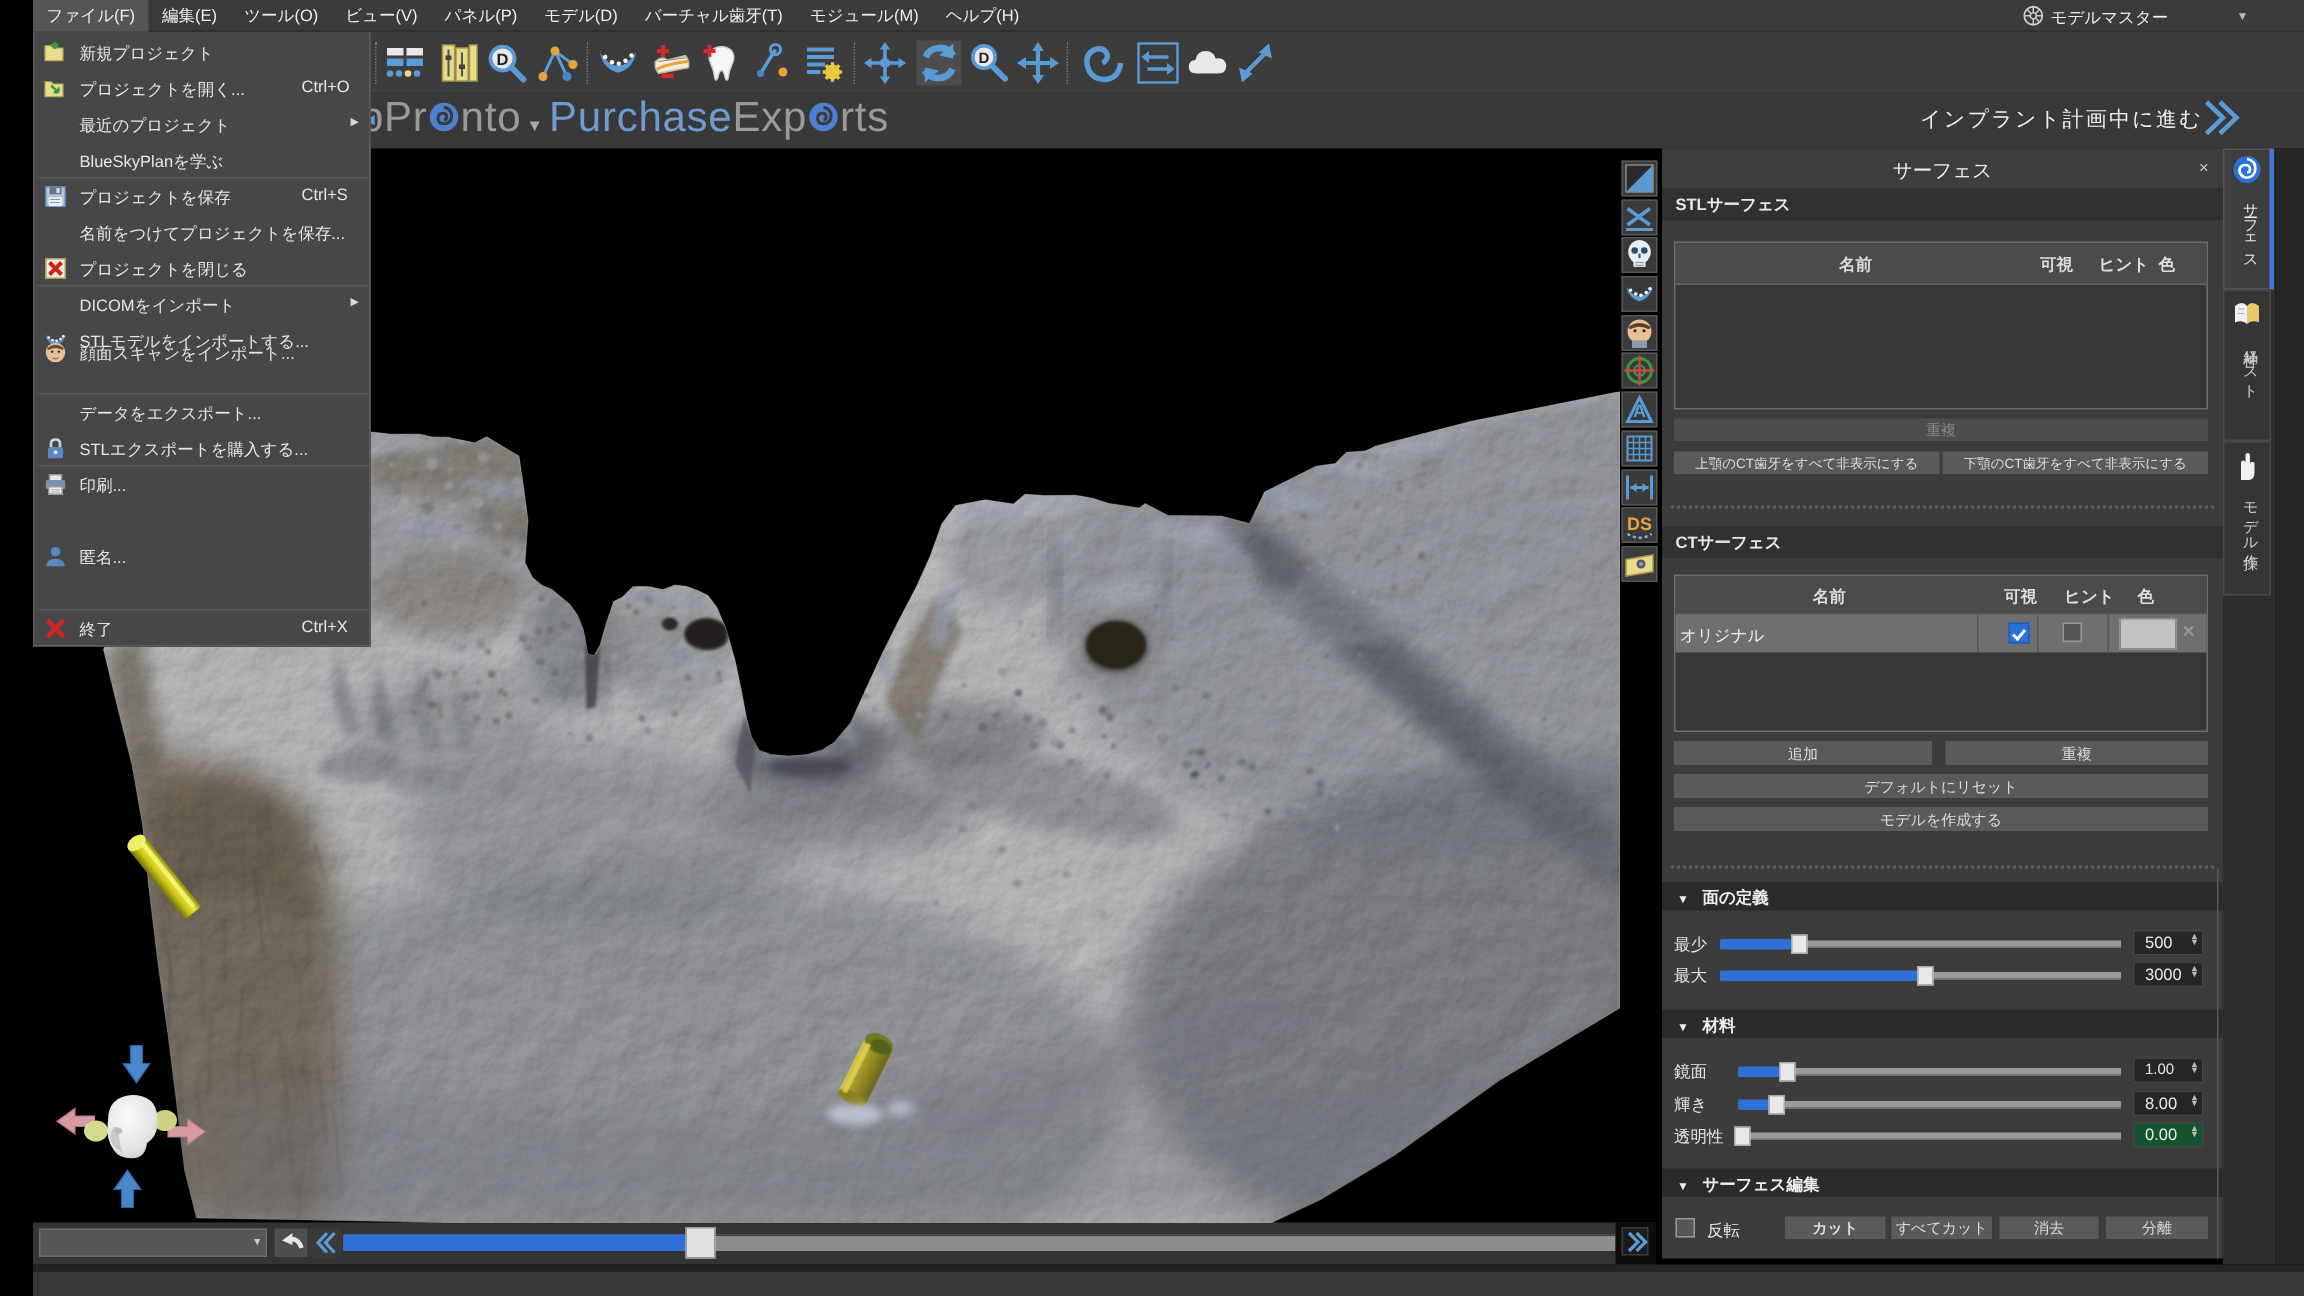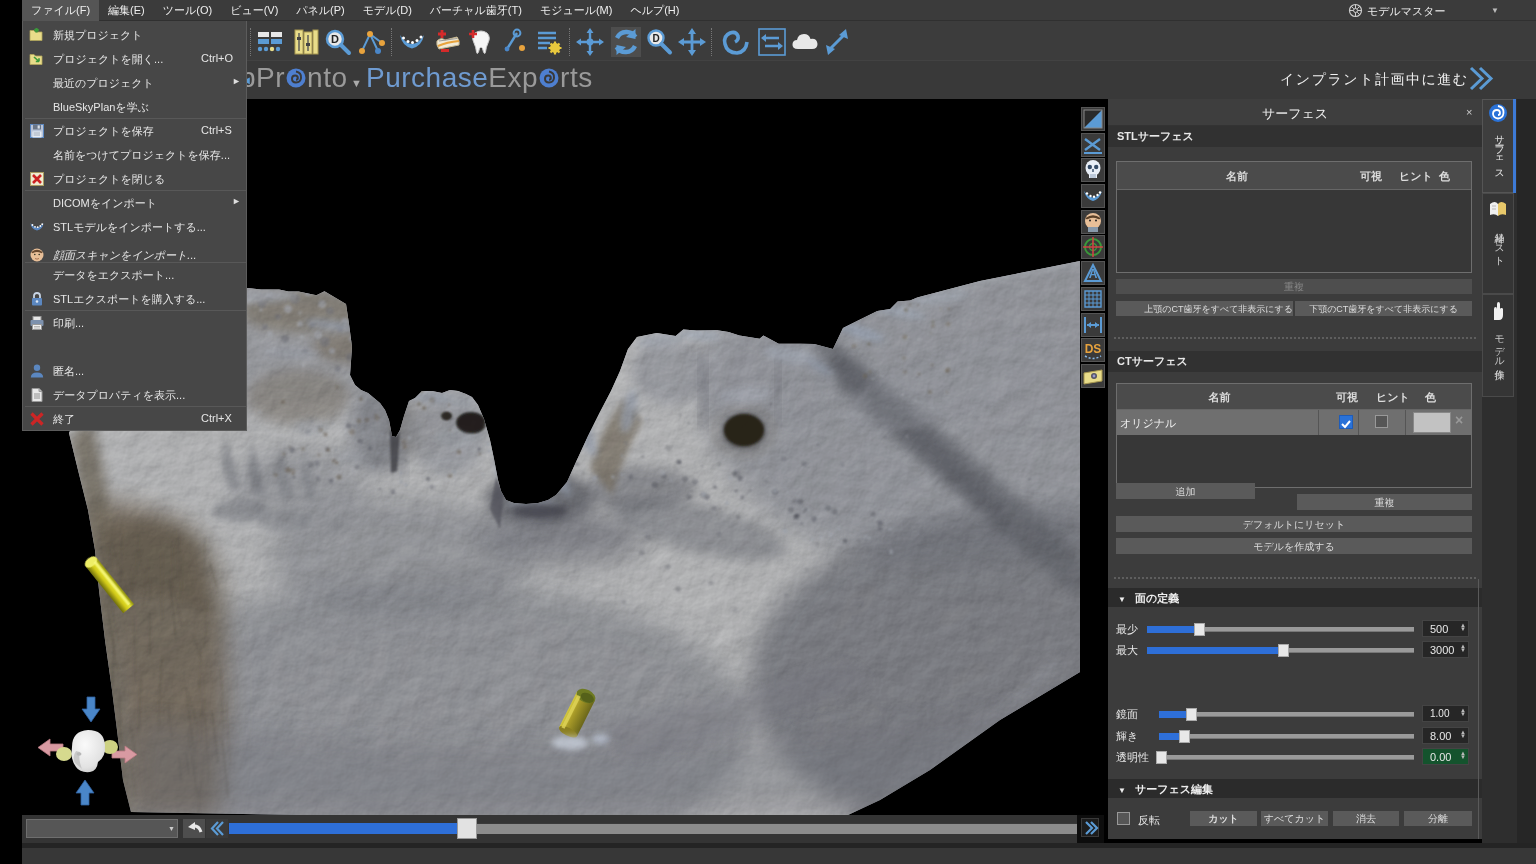--- a/index.html
+++ b/index.html
@@ -812,59 +812,60 @@
 <div class="abs" style="left:0;top:6px;width:374px;text-align:center;font-size:13px;color:#f0f0f0;">サーフェス</div>
 <div class="abs" style="left:358px;top:7px;font-size:11px;color:#ccc;">×</div>
 <div class="abs" style="left:0;top:27px;width:374px;height:21px;background:#313131;color:#e8e8e8;font-size:11px;font-weight:bold;padding:3px 0 0 9px;">STLサーフェス</div>
 <div class="abs" style="left:8px;top:62px;width:356px;height:112px;background:#373737;border:1px solid #6e6e6e;"></div>
 <div class="abs" style="left:9px;top:63px;width:354px;height:28px;background:#4b4b4b;border-bottom:1px solid #666;"></div>
 <div class="abs" style="left:9px;top:70px;width:240px;text-align:center;font-size:11px;color:#ddd;font-weight:bold;">名前</div>
 <div class="abs" style="left:252px;top:70px;font-size:11px;color:#ddd;font-weight:bold;">可視</div>
 <div class="abs" style="left:291px;top:70px;font-size:11px;color:#ddd;font-weight:bold;">ヒント</div>
 <div class="abs" style="left:331px;top:70px;font-size:11px;color:#ddd;font-weight:bold;">色</div>
 <div class="btn" style="left:8px;top:180px;width:356px;height:15px;background:#4e4e4e;color:#888;font-size:10px;padding-top:1px;">重複</div>
-<div class="btn" style="left:8px;top:202px;width:177px;height:15px;font-size:9px;padding-top:2px;text-align:right;">上顎のCT歯牙をすべて非表示にする</div>
+<div class="btn" style="left:8px;top:202px;width:177px;height:15px;font-size:9px;padding-top:2px;">上顎のCT歯牙をすべて非表示にする</div>
 <div class="btn" style="left:187px;top:202px;width:177px;height:15px;font-size:9px;padding-top:2px;">下顎のCT歯牙をすべて非表示にする</div>
 <div class="abs" style="left:6px;top:238px;width:362px;height:0;border-top:2px dotted #5e5e5e;"></div>
 <div class="abs" style="left:0;top:252px;width:374px;height:21px;background:#313131;color:#e8e8e8;font-size:11px;font-weight:bold;padding:3px 0 0 9px;">CTサーフェス</div>
 <div class="abs" style="left:8px;top:284px;width:356px;height:105px;background:#373737;border:1px solid #6e6e6e;"></div>
 <div class="abs" style="left:9px;top:285px;width:354px;height:26px;background:#4b4b4b;border-bottom:1px solid #666;"></div>
 <div class="abs" style="left:9px;top:291px;width:205px;text-align:center;font-size:11px;color:#ddd;font-weight:bold;">名前</div>
 <div class="abs" style="left:228px;top:291px;font-size:11px;color:#ddd;font-weight:bold;">可視</div>
 <div class="abs" style="left:268px;top:291px;font-size:11px;color:#ddd;font-weight:bold;">ヒント</div>
 <div class="abs" style="left:317px;top:291px;font-size:11px;color:#ddd;font-weight:bold;">色</div>
 <div class="abs" style="left:9px;top:311px;width:354px;height:25px;background:#6f6f6f;"></div>
 <div class="abs" style="left:12px;top:317px;font-size:11px;color:#f0f0f0;">オリジナル</div>
 <div class="abs" style="left:210px;top:311px;width:1px;height:25px;background:#555;"></div>
 <div class="abs" style="left:250px;top:311px;width:1px;height:25px;background:#555;"></div>
 <div class="abs" style="left:297px;top:311px;width:1px;height:25px;background:#555;"></div>
 <div class="abs" style="left:231px;top:316px;width:14px;height:14px;background:#2a72d8;border:1px solid #1e5cb8;"><svg width="12" height="12">
           <path d="M2 6 L5 9 L10 3" stroke="#fff" stroke-width="2" fill="none"></path>
         </svg></div>
 <div class="abs" style="left:267px;top:316px;width:13px;height:13px;background:#565656;border:1px solid #999;"></div>
 <div class="abs" style="left:305px;top:313px;width:38px;height:21px;background:#c2c2c2;border:1px solid #888;"></div>
 <div class="abs" style="left:347px;top:313px;font-size:14px;color:#999;font-weight:bold;">×</div>
-<div class="btn" style="left:8px;top:384px;width:139px;height:16px;font-size:10px;padding-top:2px;">追加</div>
+<div class="btn" style="left:8px;top:395px;width:172px;height:16px;font-size:10px;padding-top:2px;">追加</div>
 <div class="btn" style="left:189px;top:395px;width:175px;height:16px;font-size:10px;padding-top:2px;">重複</div>
 <div class="btn" style="left:8px;top:417px;width:356px;height:16px;font-size:10px;padding-top:2px;">デフォルトにリセット</div>
 <div class="btn" style="left:8px;top:439px;width:356px;height:16px;font-size:10px;padding-top:2px;">モデルを作成する</div>
 <div class="abs" style="left:6px;top:478px;width:362px;height:0;border-top:2px dotted #5e5e5e;"></div>
 <div class="hdr" style="left:0;top:489px;width:374px;height:19px;padding:3px 0 0 0;"><span style="margin-left:10px;font-size:8px;">▼</span><span style="margin-left:9px;">面の定義</span></div>
 <div class="abs" style="left:8px;top:523px;font-size:11px;color:#e6e6e6;">最少</div>
 <div class="abs" style="left:39px;top:528px;width:267px;height:5px;background:#9a9a9a;border-bottom:1px solid #777;"></div>
 <div class="abs" style="left:39px;top:527px;width:50px;height:7px;background:#2e6fd8;"></div>
 <div class="abs" style="left:86px;top:524px;width:11px;height:13px;background:#e8e8e8;border:1px solid #aaa;"></div>
 <div class="abs" style="left:314px;top:521px;width:47px;height:17px;background:#262626;border:1px solid #444;color:#e8e8e8;font-size:11px;padding:2px 0 0 7px;">500</div>
 <div class="abs" style="left:352px;top:524px;color:#bbb;font-size:6px;line-height:4px;">▲<br>▼</div>
 <div class="abs" style="left:8px;top:544px;font-size:11px;color:#e6e6e6;">最大</div>
 <div class="abs" style="left:39px;top:549px;width:267px;height:5px;background:#9a9a9a;border-bottom:1px solid #777;"></div>
 <div class="abs" style="left:39px;top:548px;width:134px;height:7px;background:#2e6fd8;"></div>
 <div class="abs" style="left:170px;top:545px;width:11px;height:13px;background:#e8e8e8;border:1px solid #aaa;"></div>
 <div class="abs" style="left:314px;top:542px;width:47px;height:17px;background:#262626;border:1px solid #444;color:#e8e8e8;font-size:11px;padding:2px 0 0 7px;">3000</div>
 <div class="abs" style="left:352px;top:545px;color:#bbb;font-size:6px;line-height:4px;">▲<br>▼</div>
+<div class="hdr" style="left:0;top:574px;width:374px;height:19px;padding:3px 0 0 0;"><span style="margin-left:10px;font-size:8px;">▼</span><span style="margin-left:9px;">材料</span></div>
 <div class="abs" style="left:8px;top:608px;font-size:11px;color:#e6e6e6;">鏡面</div>
 <div class="abs" style="left:51px;top:613px;width:255px;height:5px;background:#9a9a9a;border-bottom:1px solid #777;"></div>
 <div class="abs" style="left:51px;top:612px;width:30px;height:7px;background:#2e6fd8;"></div>
 <div class="abs" style="left:78px;top:609px;width:11px;height:13px;background:#e8e8e8;border:1px solid #aaa;"></div>
 <div class="abs" style="left:314px;top:606px;width:47px;height:17px;background:#262626;border:1px solid #444;color:#e8e8e8;font-size:10px;padding:2px 0 0 7px;">1.00</div>
 <div class="abs" style="left:352px;top:609px;color:#bbb;font-size:6px;line-height:4px;">▲<br>▼</div>
 <div class="abs" style="left:8px;top:630px;font-size:11px;color:#e6e6e6;">輝き</div>
 <div class="abs" style="left:51px;top:635px;width:255px;height:5px;background:#9a9a9a;border-bottom:1px solid #777;"></div>
 <div class="abs" style="left:51px;top:634px;width:23px;height:7px;background:#2e6fd8;"></div>
 <div class="abs" style="left:71px;top:631px;width:11px;height:13px;background:#e8e8e8;border:1px solid #aaa;"></div>
@@ -979,21 +980,21 @@
         <span style="position:absolute;left:6px;top:4px;"><svg width="16" height="16">
             <path d="M1.5 4 Q8 13 14.5 4 Q14 10 8 11.5 Q2 10 1.5 4 Z" fill="#5b87c0"></path>
             <circle cx="3.5" cy="6" r="0.9" fill="#fff"></circle>
             <circle cx="6" cy="7.8" r="0.9" fill="#fff"></circle>
             <circle cx="8.7" cy="8.2" r="0.9" fill="#fff"></circle>
             <circle cx="11.3" cy="7" r="0.9" fill="#fff"></circle>
             <circle cx="13.2" cy="5.2" r="0.9" fill="#fff"></circle>
           </svg></span>
         <span class="lab">STLモデルをインポートする...</span>
       </div>
-<div class="mitem" style="top:222px;font-style:italic;">
+<div class="mitem" style="top:202px;">
         <span style="position:absolute;left:6px;top:4px;"><svg width="16" height="16">
             <circle cx="8" cy="8" r="6.5" fill="#e8bf98"></circle>
             <path d="M2.5 5 Q8 0.5 13.5 5 Q13.5 6.5 12 6 Q8 4 4 6 Q2.5 6.5 2.5 5 Z" fill="#6a4a30"></path>
             <circle cx="5.8" cy="7.5" r="0.8" fill="#332"></circle>
             <circle cx="10.2" cy="7.5" r="0.8" fill="#332"></circle>
             <path d="M6 11.5 Q8 12.8 10 11.5" stroke="#a06a4a" stroke-width="0.9" fill="none"></path>
           </svg></span>
         <span class="lab">顔面スキャンをインポート...</span>
       </div>
 <div class="msep" style="top:241px;"></div>
@@ -1018,28 +1019,20 @@
           </svg></span>
         <span class="lab">印刷...</span>
       </div>
 <div class="mitem" style="top:338px;">
         <span style="position:absolute;left:6px;top:4px;"><svg width="16" height="16">
             <circle cx="8" cy="4.8" r="3.2" fill="#5b87c0"></circle>
             <path d="M1.8 14.5 Q2 9.5 8 9.5 Q14 9.5 14.2 14.5 Z" fill="#5b87c0"></path>
           </svg></span>
         <span class="lab">匿名...</span>
       </div>
-<div class="mitem" style="top:362px;">
-        <span style="position:absolute;left:6px;top:4px;"><svg width="16" height="16">
-            <path d="M3 1.5 L10 1.5 L13 4.5 L13 14.5 L3 14.5 Z" fill="#e8e8e8" stroke="#999"></path>
-            <path d="M10 1.5 L10 4.5 L13 4.5" fill="#bbb" stroke="#999"></path>
-            <path d="M5 7 L11 7 M5 9 L11 9 M5 11 L11 11" stroke="#888" stroke-width="0.9"></path>
-          </svg></span>
-        <span class="lab">データプロパティを表示...</span>
-      </div>
 <div class="msep" style="top:385px;"></div>
 <div class="mitem" style="top:386px;">
         <span style="position:absolute;left:6px;top:4px;"><svg width="16" height="16">
             <path d="M2.5 2.5 L13.5 13.5 M13.5 2.5 L2.5 13.5" stroke="#cc2525" stroke-width="3.2"></path>
           </svg></span>
         <span class="lab">終了</span>
         <span class="sc">Ctrl+X</span>
       </div>
 </div>
 

